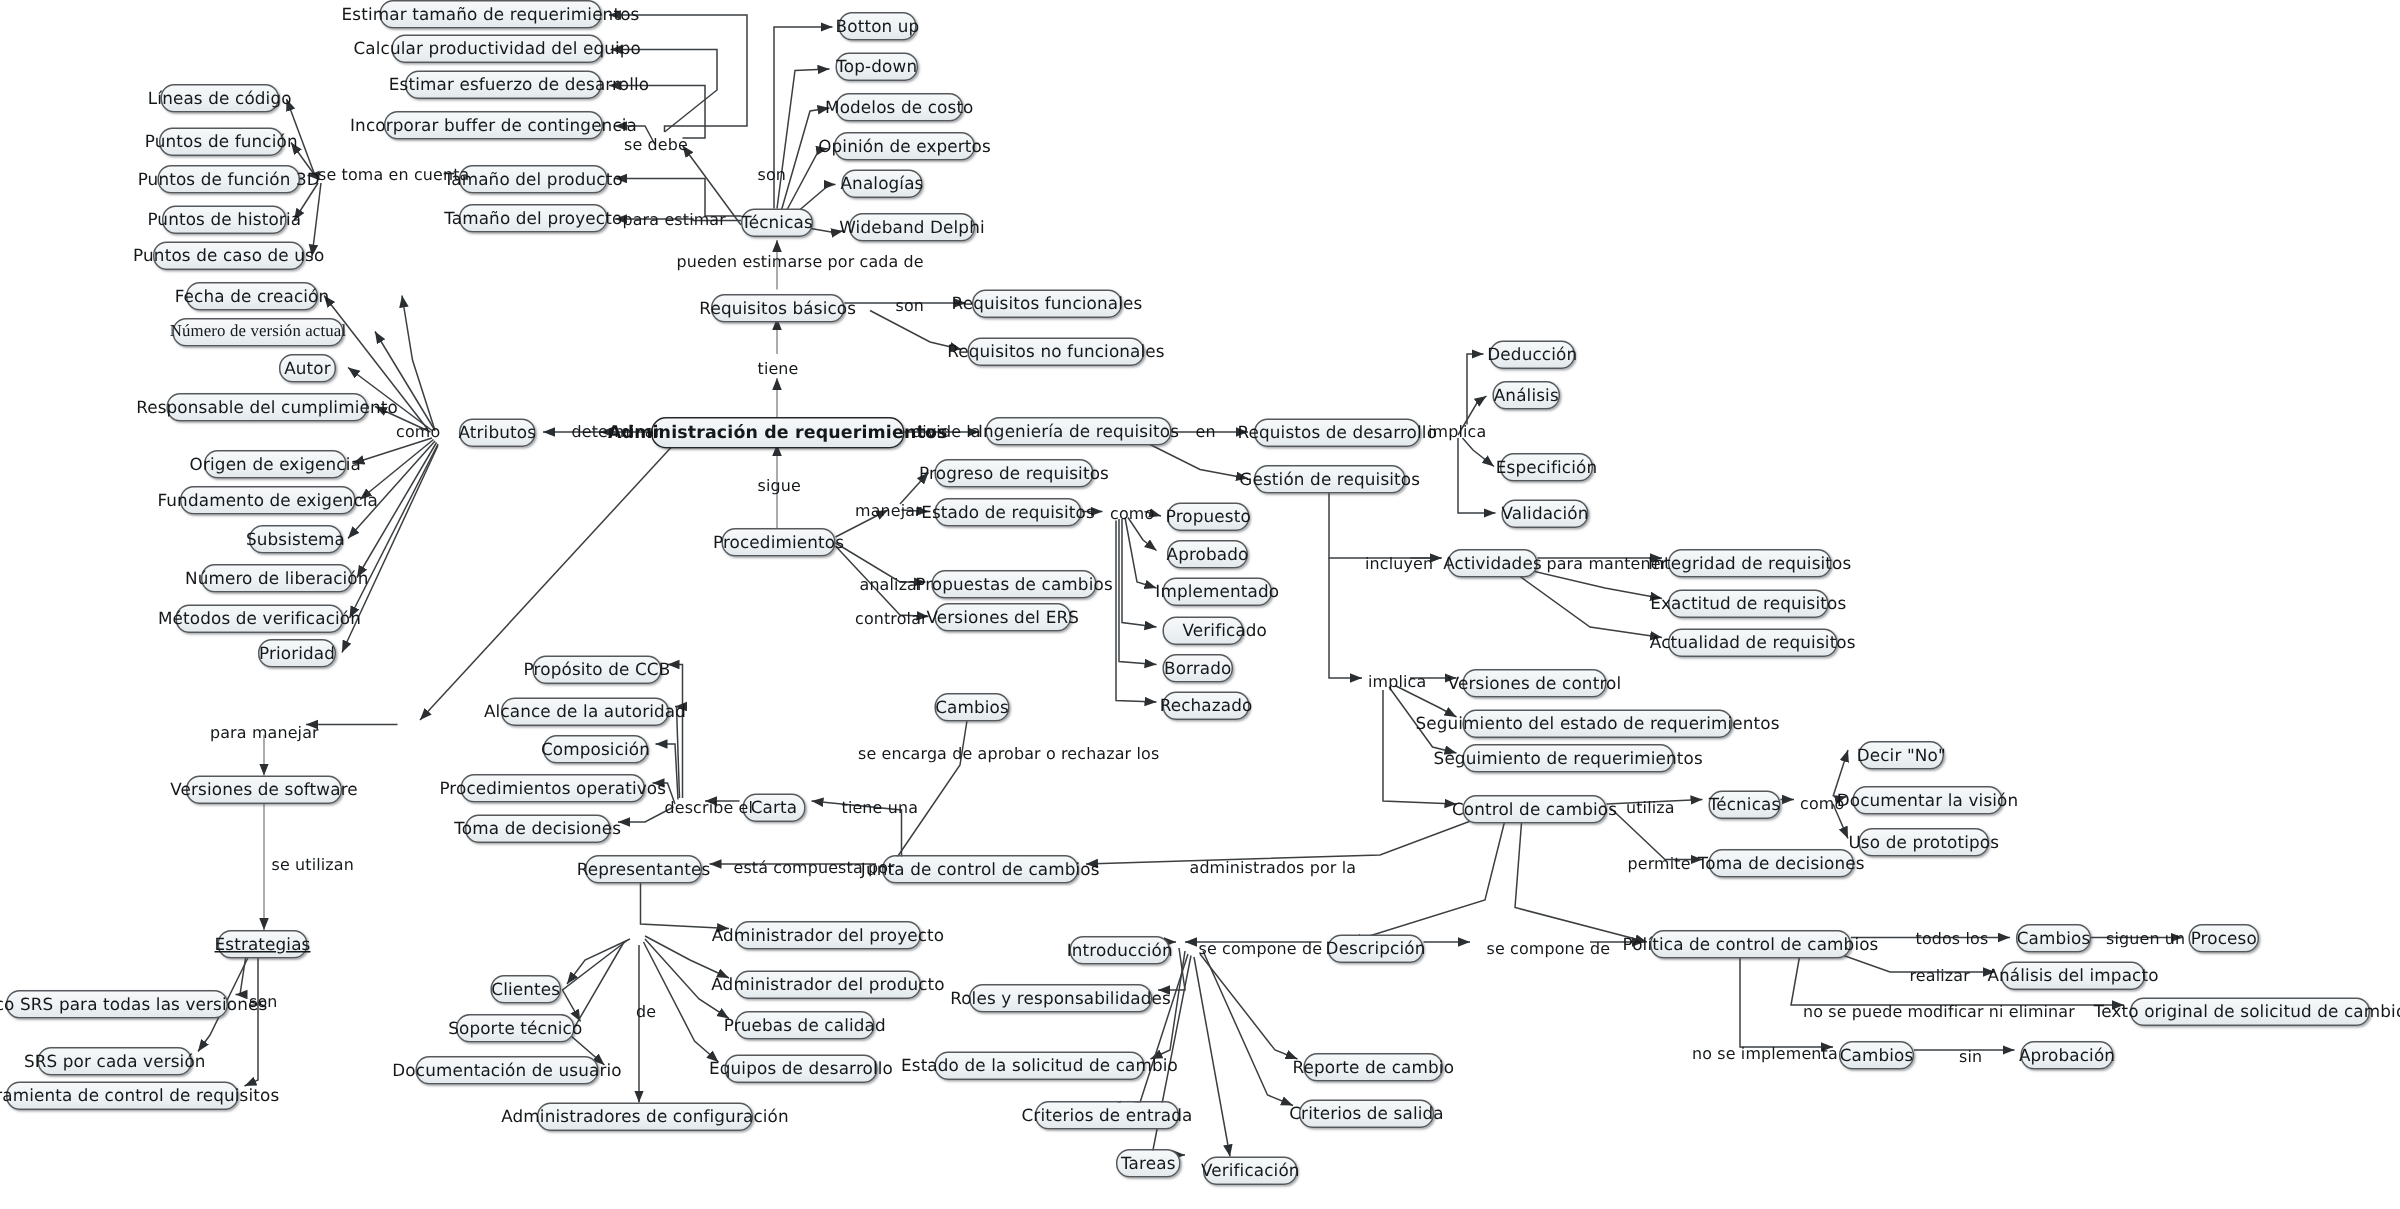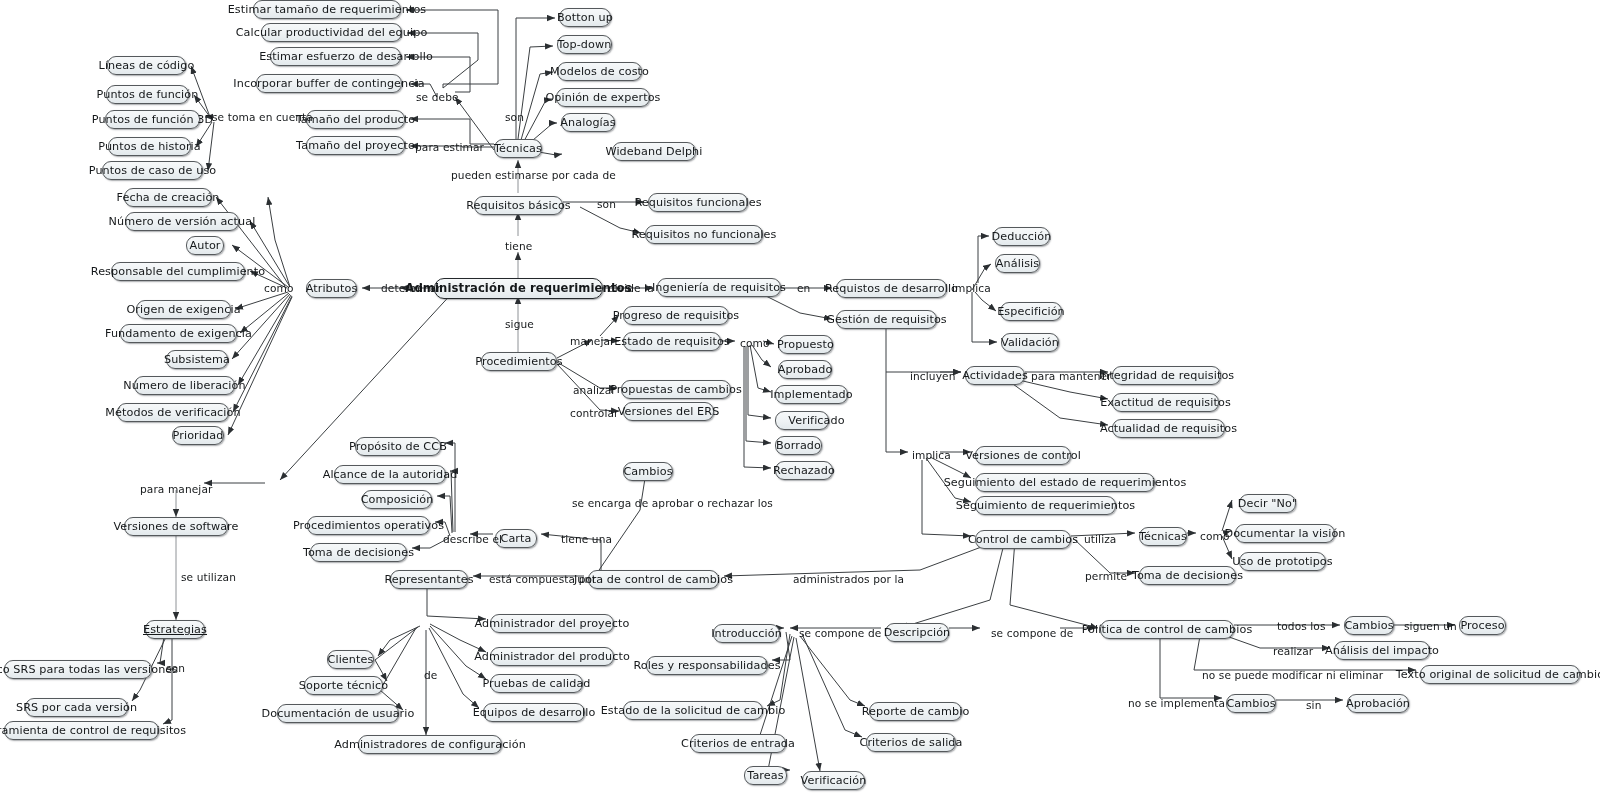--- a/index.html
+++ b/index.html
@@ -202,26 +202,26 @@
     <div class="node" style="left: 108px; top: 137px; width: 83px;">Puntos de historia</div>
     <div class="node" style="left: 102px; top: 161px; width: 101px;">Puntos de caso de uso</div>
     <div class="node" style="left: 306px; top: 110px; width: 99px;">Tamaño del producto</div>
     <div class="node" style="left: 306px; top: 136px; width: 99px;">Tamaño del proyecto</div>
     <div class="node" style="left: 494px; top: 139px; width: 48px;">Técnicas</div>
     <div class="node" style="left: 559px; top: 8px; width: 52px;">Botton up</div>
     <div class="node" style="left: 557px; top: 35px; width: 55px;">Top-down</div>
     <div class="node" style="left: 557px; top: 62px; width: 85px;">Modelos de costo</div>
     <div class="node" style="left: 556px; top: 88px; width: 94px;">Opinión de expertos</div>
     <div class="node" style="left: 561px; top: 113px; width: 54px;">Analogías</div>
-    <div class="node" style="left: 566px; top: 142px; width: 84px; margin-left: 46px;">Wideband Delphi</div>
+    <div class="node" style="left: 566px; top: 142px; width: 84px;">Wideband Delphi</div>
     <div class="node" style="left: 474px; top: 196px; width: 89px; text-align: right;">Requisitos básicos</div>
     <div class="node" style="left: 648px; top: 193px; width: 100px;">Requisitos funcionales</div>
     <div class="node" style="left: 645px; top: 225px; width: 118px;">Requisitos no funcionales</div>
     <div class="node" style="left: 124px; top: 188px; width: 88px;">Fecha de creación</div>
-    <div class="node" style="left: 125px; top: 212px; width: 114px;">Número de versión actual</div>
+    <div class="node" style="left: 115px; top: 212px; width: 114px; font-family: Liberation Serif, serif;">Número de versión actual</div>
     <div class="node" style="left: 186px; top: 236px; width: 38px;">Autor</div>
     <div class="node" style="left: 111px; top: 262px; width: 134px;">Responsable del cumplimiento</div>
     <div class="node" style="left: 136px; top: 300px; width: 95px;">Origen de exigencia</div>
     <div class="node" style="left: 120px; top: 324px; width: 117px;">Fundamento de exigencia</div>
     <div class="node" style="left: 166px; top: 350px; width: 62px;">Subsistema</div>
     <div class="node" style="left: 134px; top: 376px; width: 101px;">Número de liberación</div>
     <div class="node" style="left: 117px; top: 403px; width: 112px;">Métodos de verificación</div>
     <div class="node" style="left: 172px; top: 426px; width: 52px;">Prioridad</div>
     <div class="node" style="left: 306px; top: 279px; width: 51px;">Atributos</div>
     <div class="node root" style="left: 434px; top: 278px; width: 169px;">Administración de requerimientos</div>

